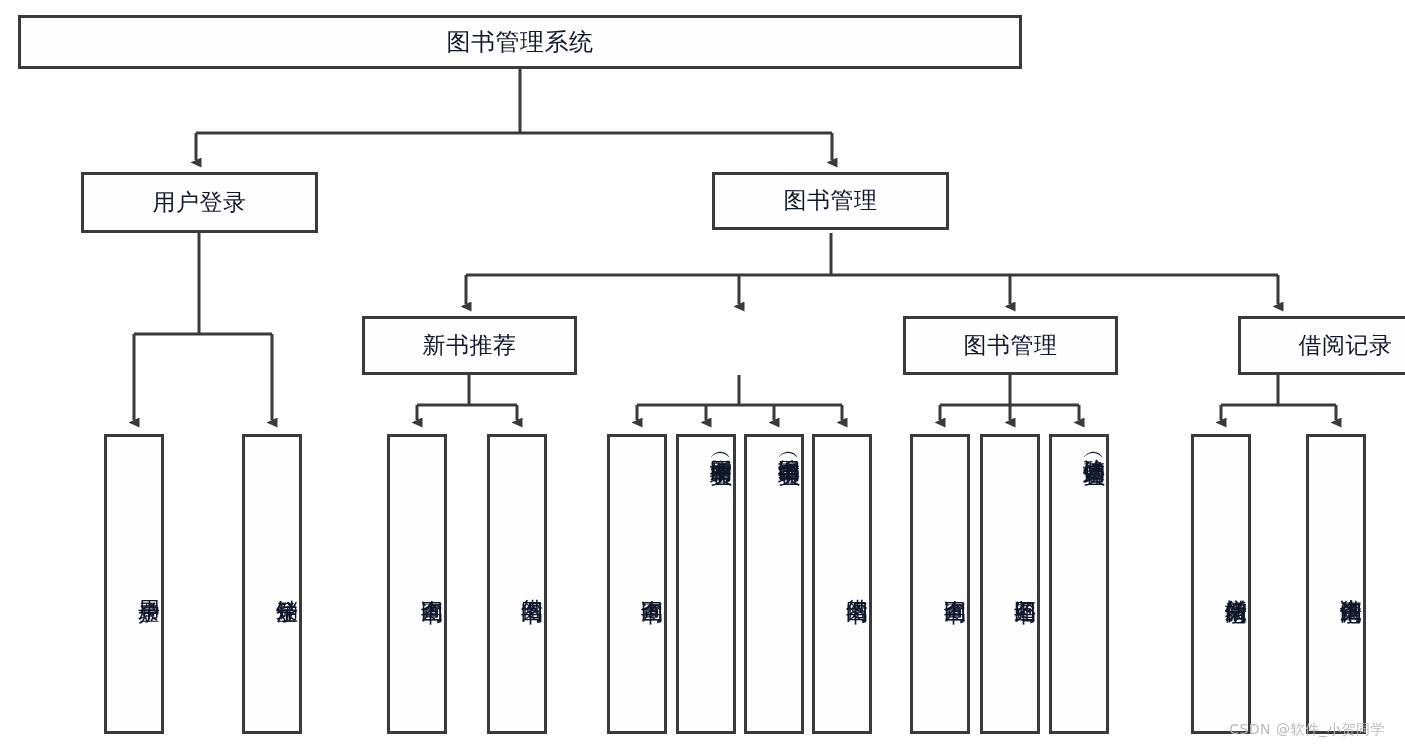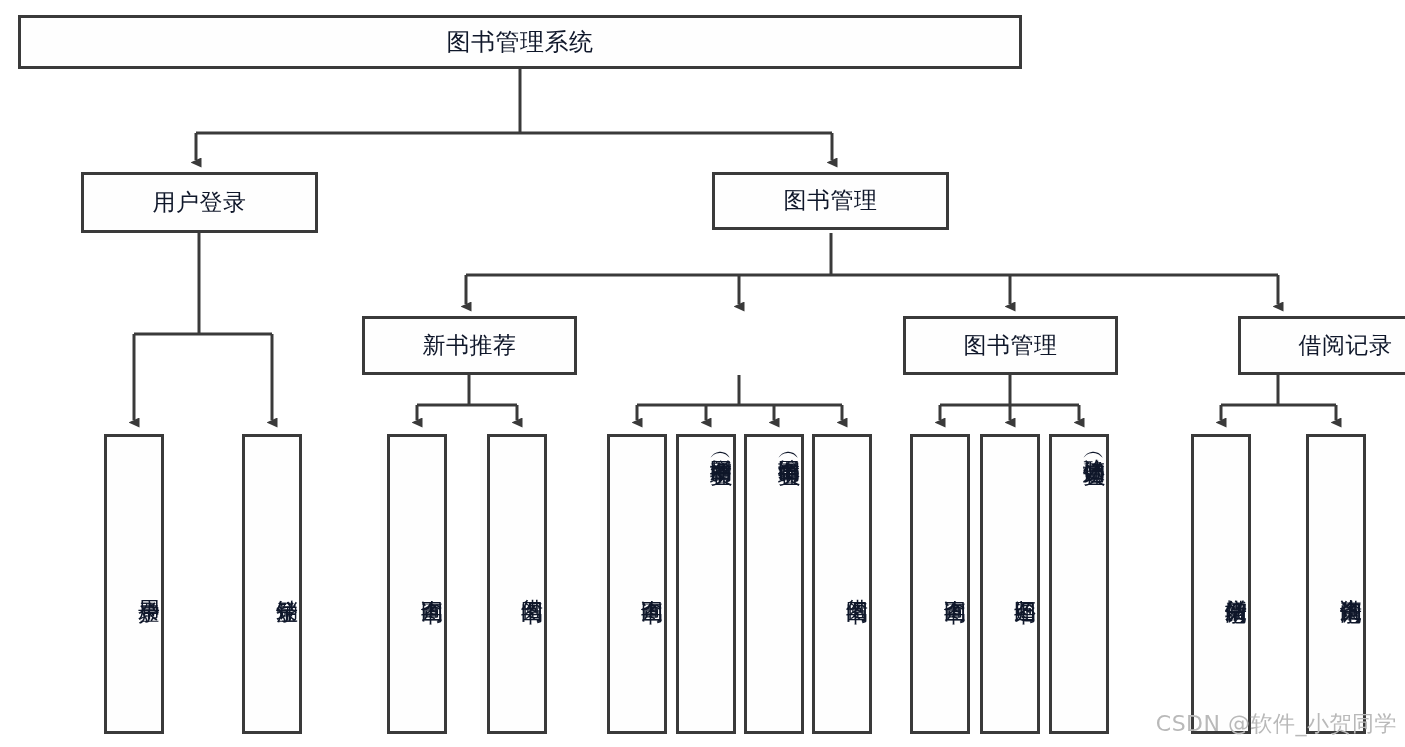--- a/index.html
+++ b/index.html
@@ -59,23 +59,23 @@
     justify-content: flex-start;
     padding-top: 4px;
   }
   .label-v {
     writing-mode: vertical-rl;
     text-orientation: upright;
     white-space: nowrap;
   }
   .watermark {
     position: absolute;
-    right: 8px;
+    right: 20px;
     bottom: 8px;
-    font-size: 22px;
+    font-size: 14px;
     color: #b9b9b9;
     letter-spacing: 0.5px;
     white-space: nowrap;
     user-select: none;
   }
 </style>
 </head>
 <body>
 
 <div id="canvas">

